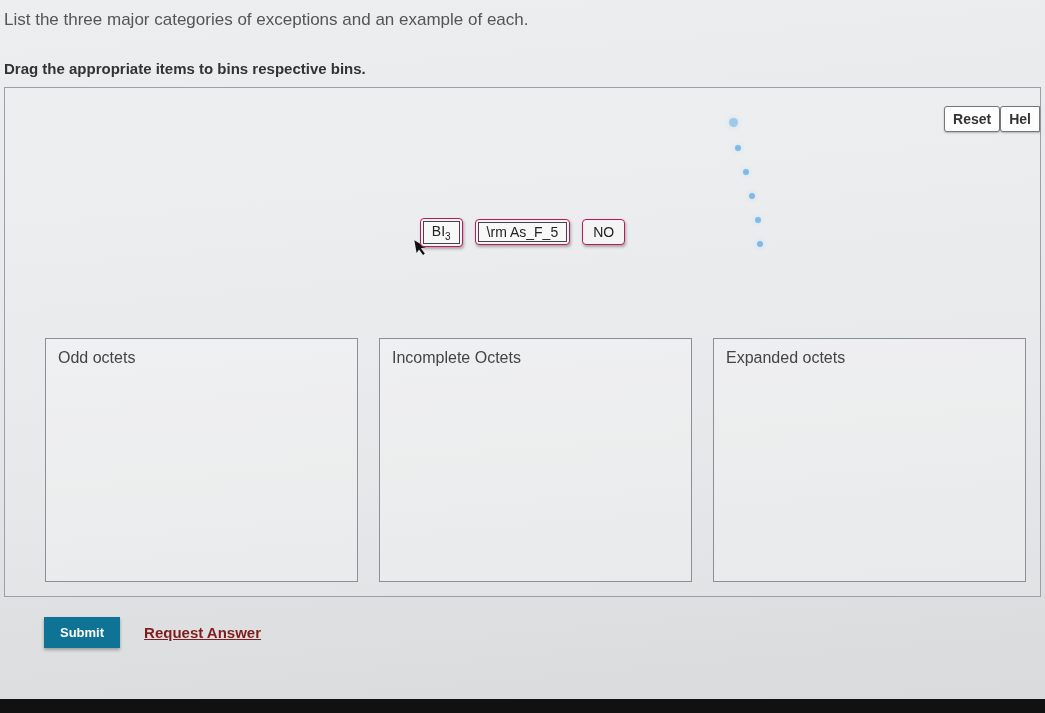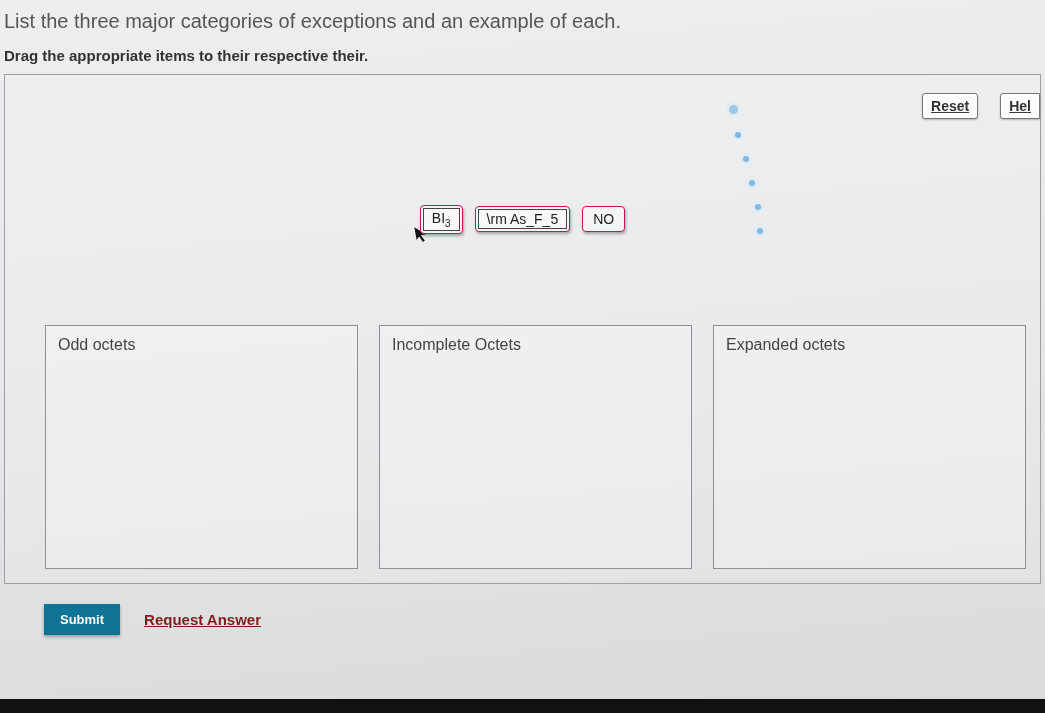--- a/index.html
+++ b/index.html
@@ -5,44 +5,43 @@
   * { box-sizing: border-box; margin: 0; padding: 0; }
   html, body { width: 1045px; height: 713px; overflow: hidden; }
   body {
     font-family: Arial, Helvetica, sans-serif;
     background: linear-gradient(175deg, #eceef0 0%, #e5e7e9 50%, #d8dadc 100%);
     color: #3a3a3a;
     padding: 10px 4px 0 4px;
     position: relative;
   }
   .question-text {
-    font-size: 20px;
+    font-size: 17px;
     color: #555;
-    margin: 0 0 14px 0;
+    margin: 0 0 30px 0;
   }
   .instruction-text {
     font-size: 15px;
     font-weight: bold;
     color: #333;
     margin: 0 0 10px 0;
   }
   .work-area {
     border: 1px solid #9aa0a6;
     background: rgba(255,255,255,0.15);
     height: 510px;
     position: relative;
     padding: 14px;
   }
   .top-controls {
     position: absolute;
     top: 18px;
     right: 0;
     display: flex;
-    gap: 22px;
-    text-decoration: underline;
+    gap: 0;
   }
   .ctrl-btn {
     background: #fdfdfd;
     border: 1px solid #777;
     border-radius: 3px;
     font-size: 14px;
     font-weight: bold;
     color: #333;
     padding: 4px 8px;
     cursor: pointer;
@@ -147,21 +146,21 @@
   .bottom-edge{
     position:absolute;
     left:0;right:0;bottom:0;height:14px;
     background:#111;
   }
 </style>
 </head>
 <body>
 
 <div class="question-text">List the three major categories of exceptions and an example of each.</div>
-<div class="instruction-text">Drag the appropriate items to their respective their.</div>
+<div class="instruction-text">Drag the appropriate items to bins respective bins.</div>
 
 <div class="work-area">
 
   <div class="top-controls">
     <button class="ctrl-btn">Reset</button>
     <button class="ctrl-btn help-btn">Hel</button>
   </div>
 
   <div class="dots">
     <span class="dot"></span>

